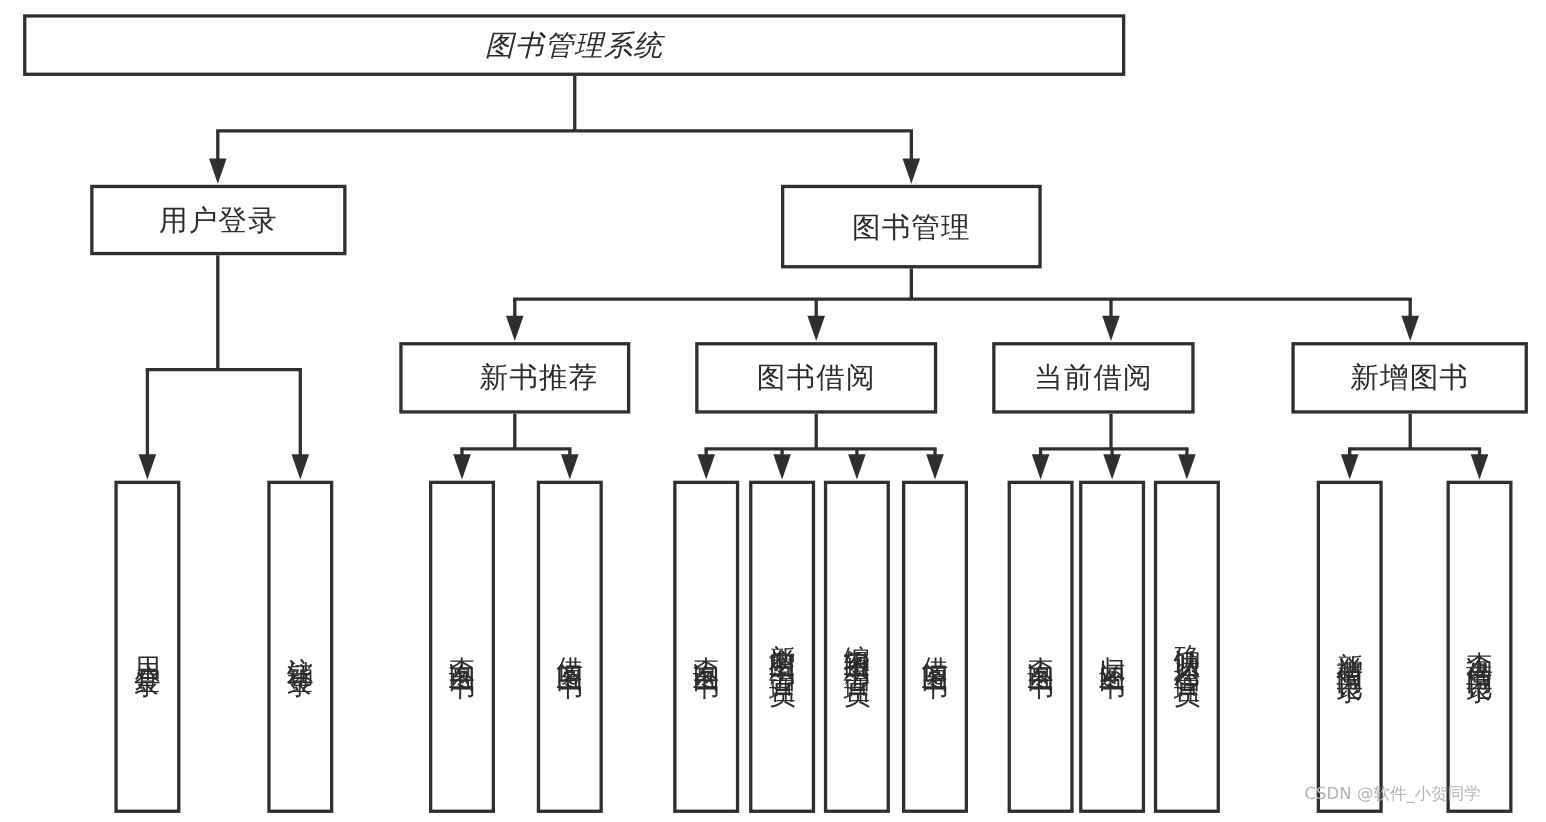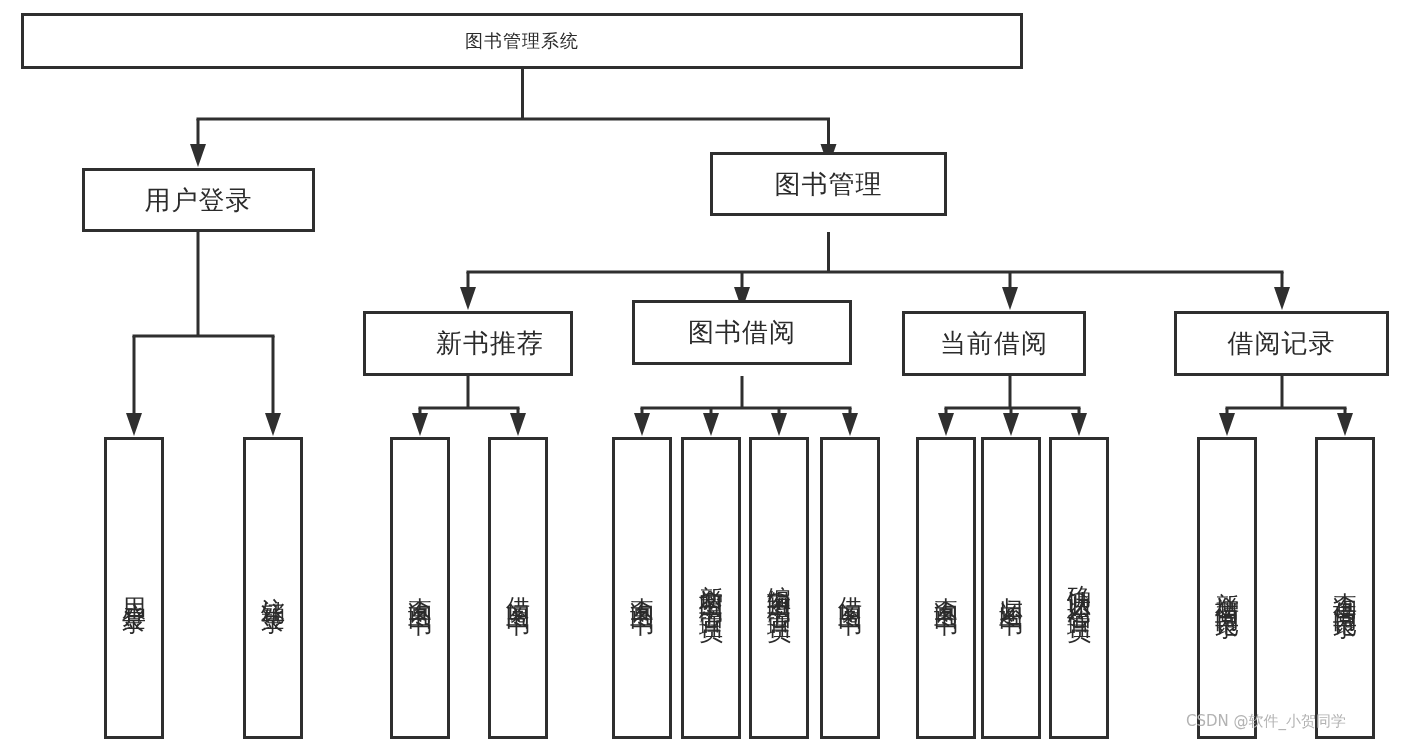--- a/index.html
+++ b/index.html
@@ -31,21 +31,21 @@
   .node {
     position: absolute;
     background: #ffffff;
     border: 3px solid var(--line);
     display: flex;
     align-items: center;
     justify-content: center;
     color: var(--text);
     z-index: 2;
   }
-  .node.root   { font-size: 18px; letter-spacing: 1px; }
+  .node.root   { font-size: 26px; letter-spacing: 1px; font-style: italic; }
   .node.branch { font-size: 26px; letter-spacing: 1px; }
   .node.leaf span {
     writing-mode: vertical-rl;
     text-orientation: mixed;
     font-size: 24px;
     letter-spacing: 5px;
     line-height: 1;
     color: var(--text);
   }
   .watermark {
@@ -128,26 +128,26 @@
       <line x1="1227" y1="408" x2="1227" y2="415"></line>
       <line x1="1345" y1="408" x2="1345" y2="415"></line>
       <polygon points="1227,436 1219,413 1235,413"></polygon>
       <polygon points="1345,436 1337,413 1353,413"></polygon>
     </g>
   </svg>
 
   <div class="node root" style="left:21px; top:13px; width:1002px; height:56px;">图书管理系统</div>
 
   <div class="node branch" style="left:82px; top:168px; width:233px; height:64px;">用户登录</div>
-  <div class="node branch" style="left:710px; top:152px; width:237px; height:64px;">图书管理</div>
+  <div class="node branch" style="left:710px; top:168px; width:237px; height:76px;">图书管理</div>
 
   <div class="node branch" style="left:363px; top:311px; width:210px; height:65px;padding-left:44px;">新书推荐</div>
-  <div class="node branch" style="left:632px; top:300px; width:220px; height:65px;">图书借阅</div>
+  <div class="node branch" style="left:632px; top:311px; width:220px; height:65px;">图书借阅</div>
   <div class="node branch" style="left:902px; top:311px; width:184px; height:65px;">当前借阅</div>
-  <div class="node branch" style="left:1174px; top:311px; width:215px; height:65px;">借阅记录</div>
+  <div class="node branch" style="left:1174px; top:311px; width:215px; height:65px;">新增图书</div>
 
   <div class="node leaf" style="left:104px; top:437px; width:60px; height:302px;">
     <span>用户登录</span>
     </div>
   <div class="node leaf" style="left:243px; top:437px; width:60px; height:302px;">
     <span>注销登录</span>
     </div>
 
   <div class="node leaf" style="left:390px; top:437px; width:60px; height:302px;">
     <span>查询图书</span>

